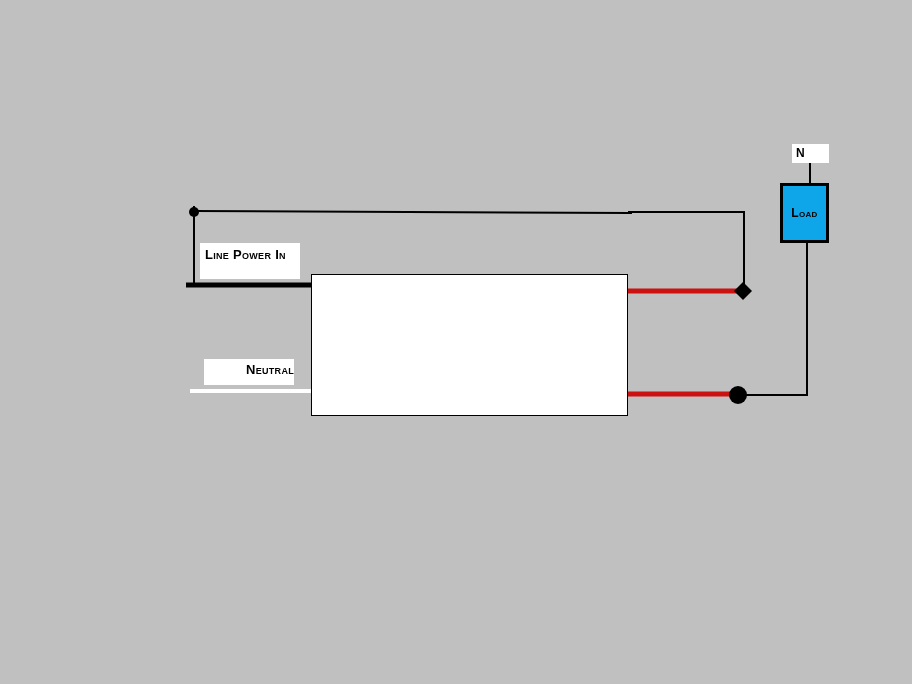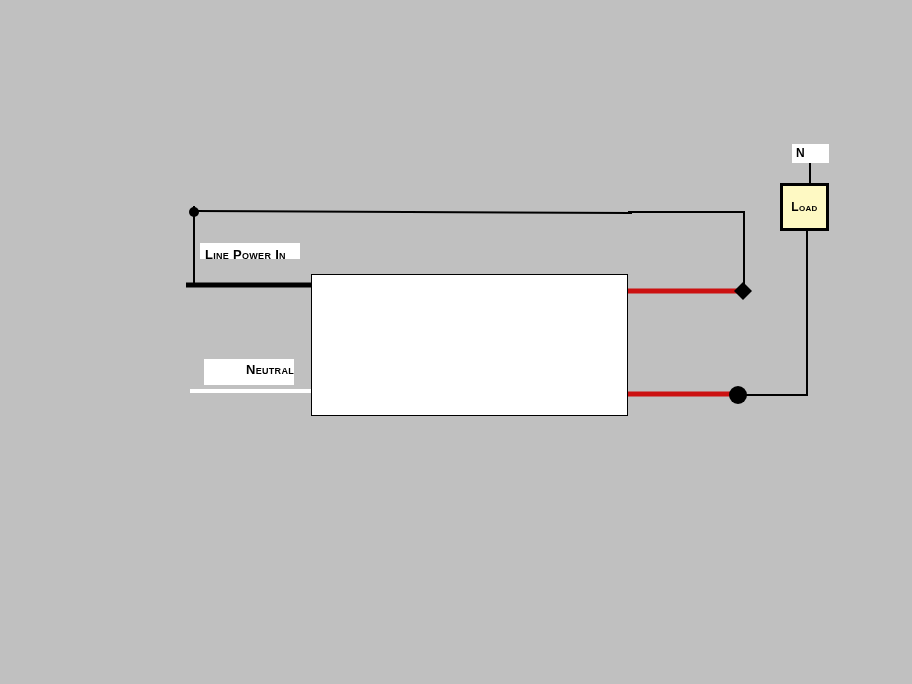--- a/index.html
+++ b/index.html
@@ -35,21 +35,21 @@
     font-variant: small-caps;
     letter-spacing: 0.3px;
     line-height: 1;
     white-space: nowrap;
     box-sizing: border-box;
   }
   #label-line-power-in {
     left: 200px;
     top: 243px;
     width: 100px;
-    height: 16px;
+    height: 36px;
     font-size: 13px;
     padding: 5px 0 0 5px;
   }
   #label-neutral {
     left: 204px;
     top: 359px;
     width: 90px;
     height: 26px;
     font-size: 13px;
     padding: 4px 0 0 5px;
@@ -61,22 +61,22 @@
     width: 37px;
     height: 19px;
     font-size: 12px;
     padding: 3px 0 0 4px;
   }
   #load-box {
     position: absolute;
     left: 780px;
     top: 183px;
     width: 49px;
-    height: 48px;
-    background: #fef9c3;
+    height: 60px;
+    background: #0ea5e9;
     border: 3px solid #000000;
     box-sizing: border-box;
   }
   #load-box-label {
     position: absolute;
     left: 0;
     top: 0;
     width: 100%;
     height: 100%;
     display: flex;

